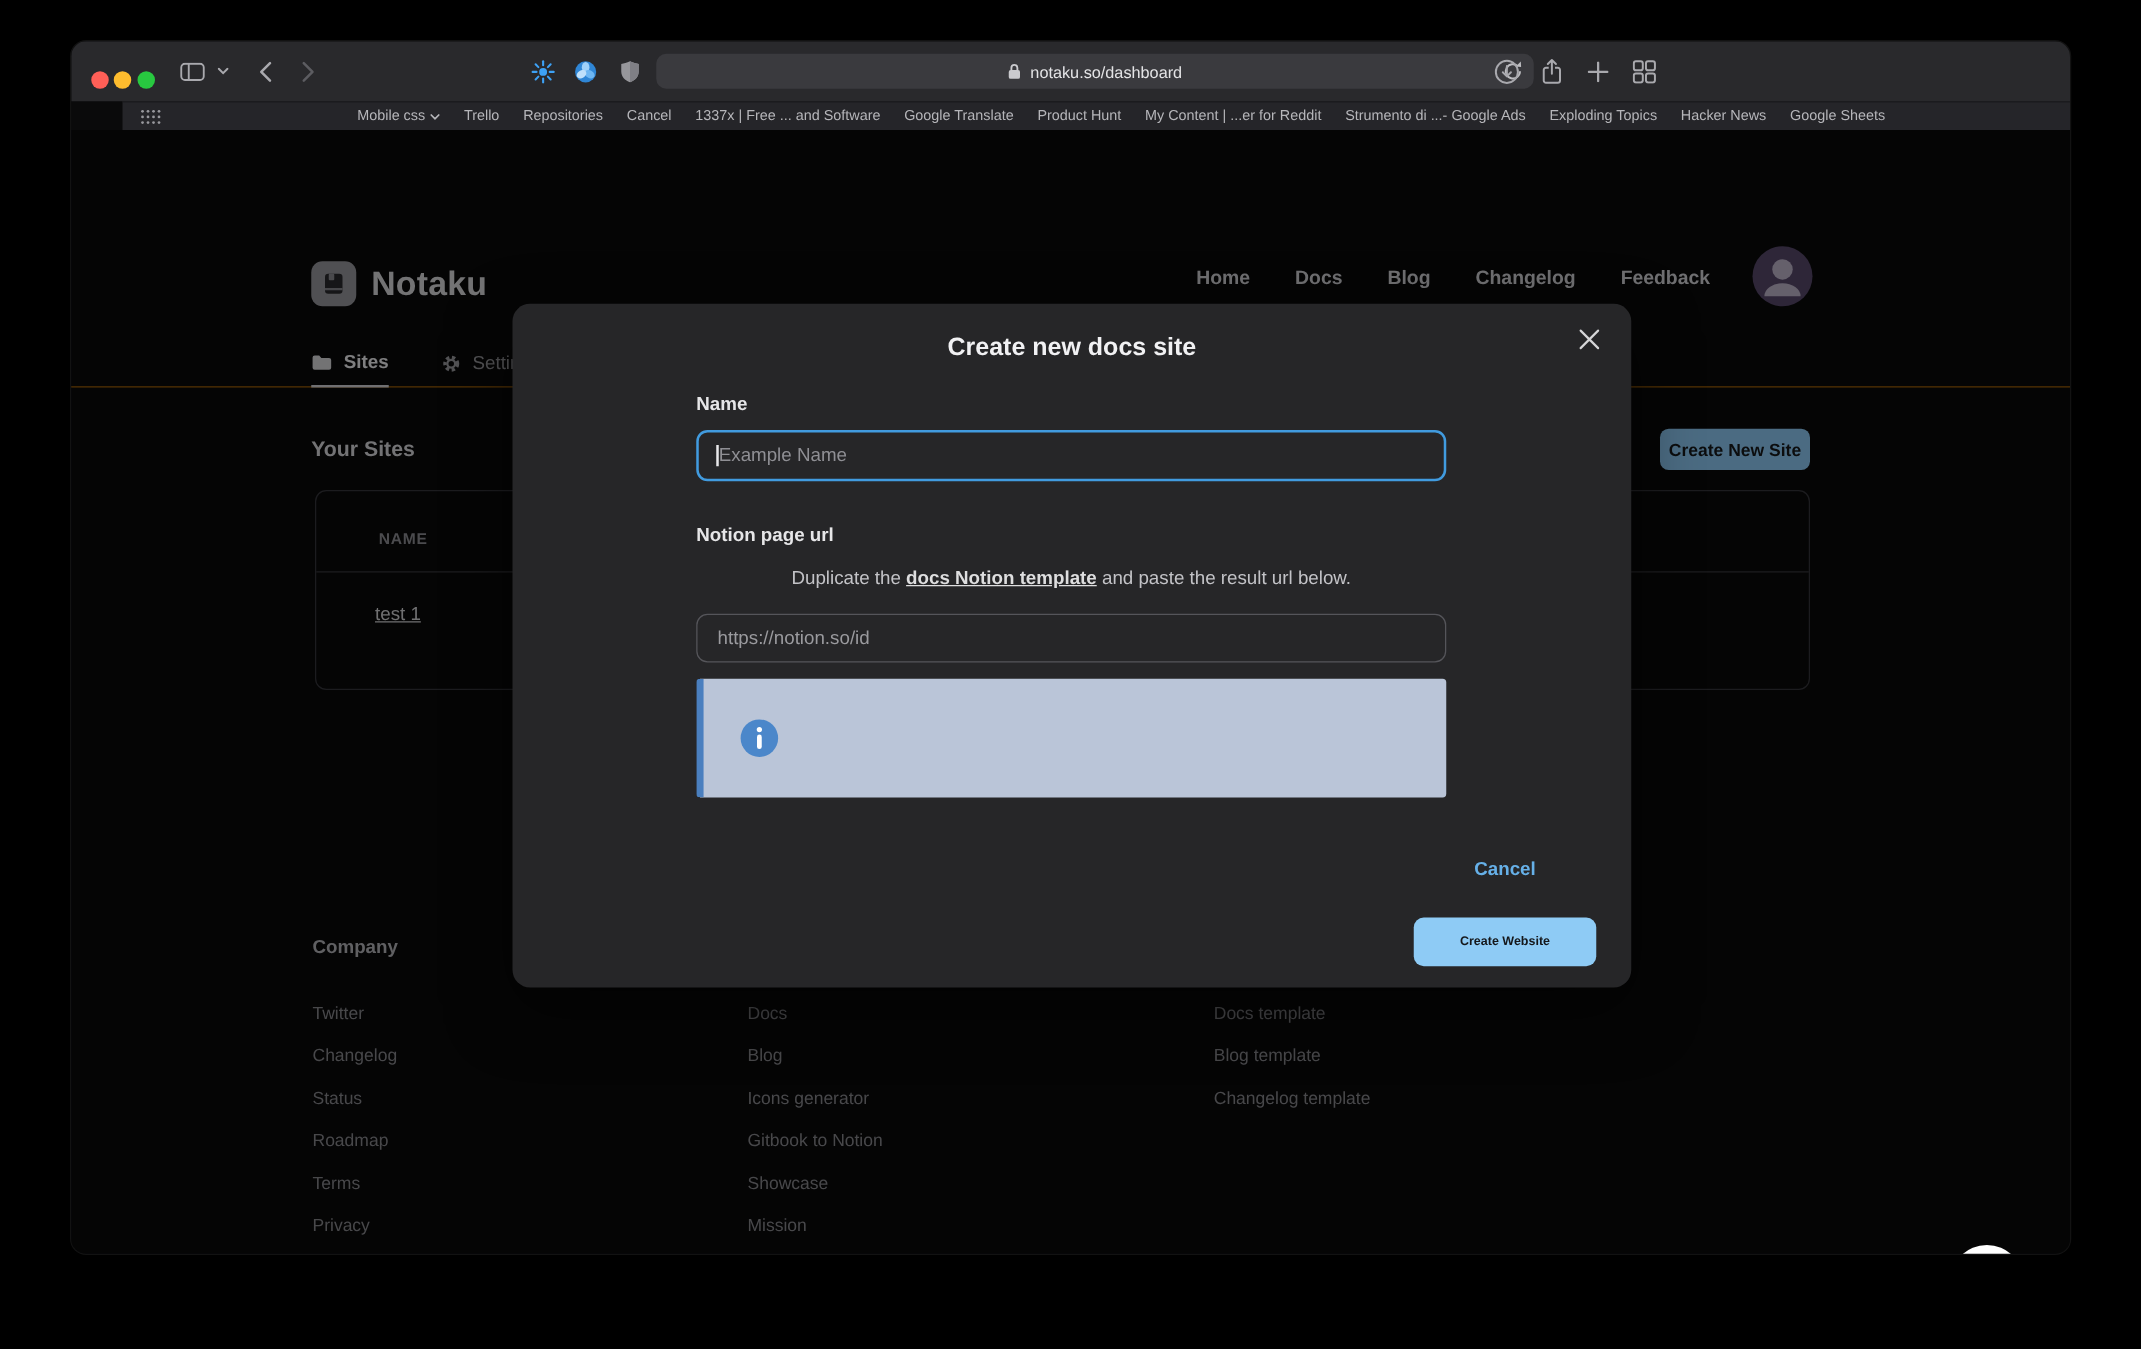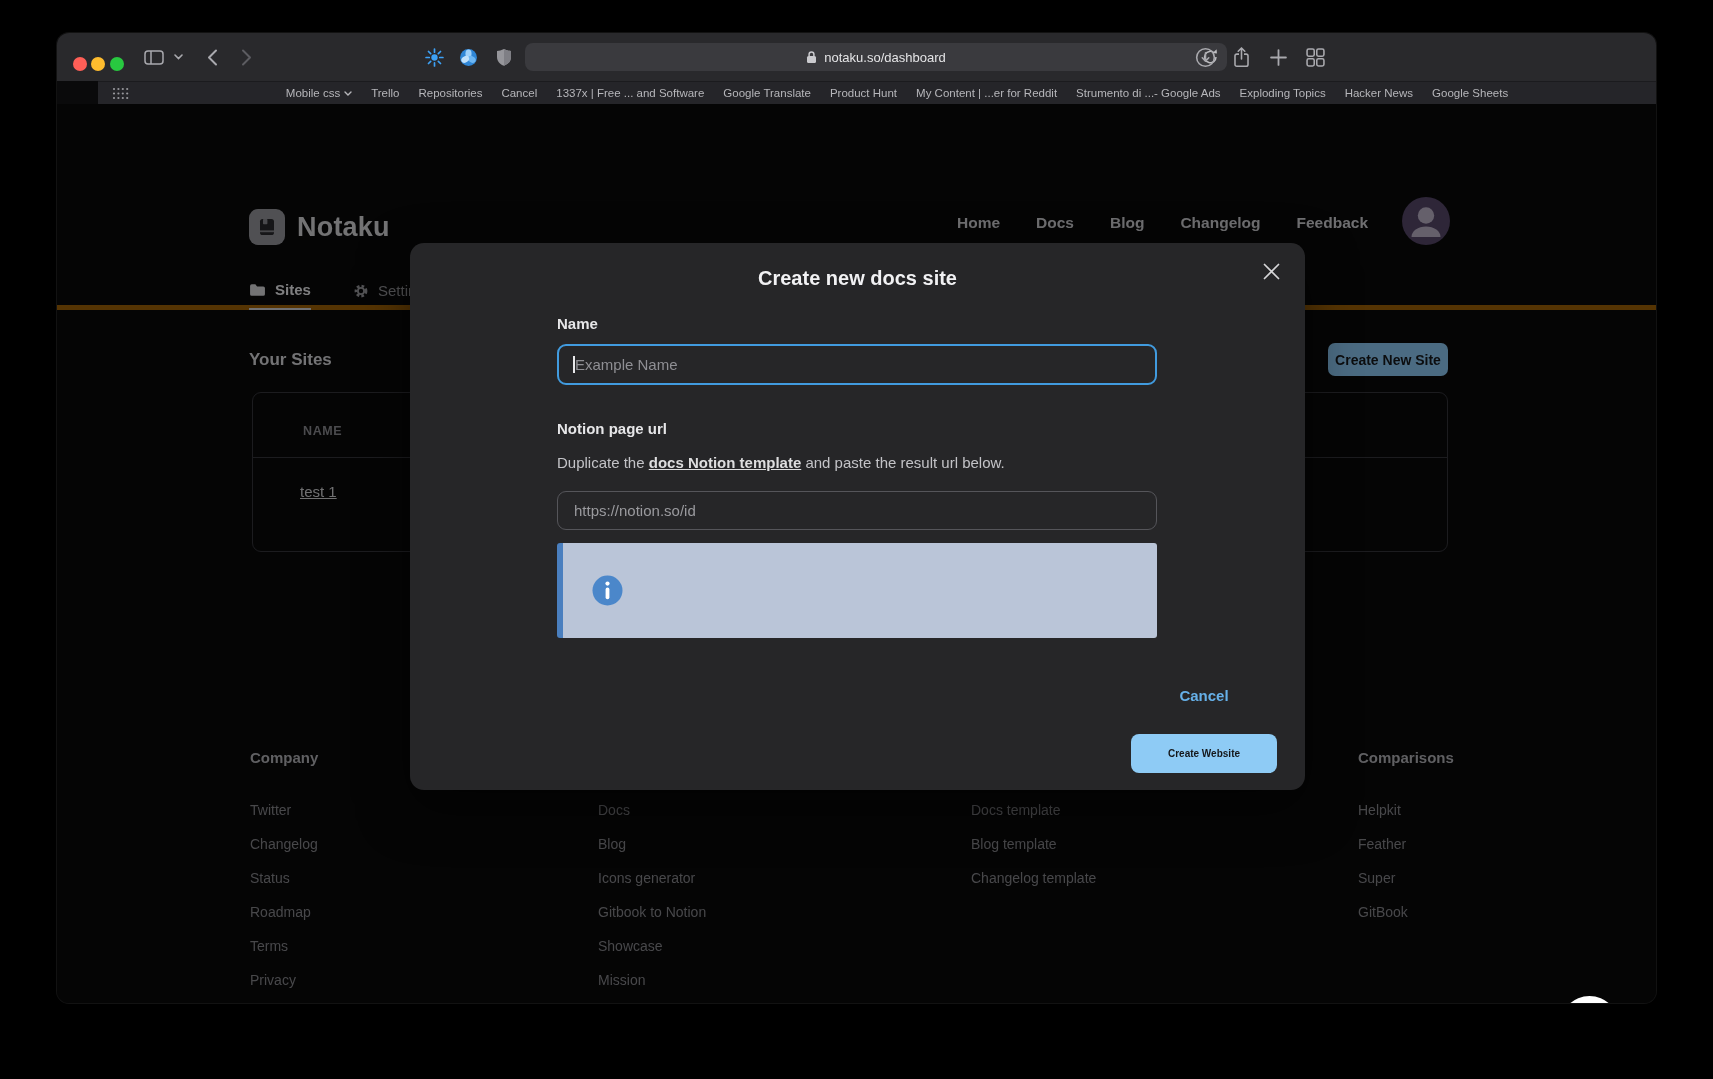--- a/index.html
+++ b/index.html
@@ -35,21 +35,21 @@
 
   .brand { position: absolute; left: 192px; top: 105px; display: flex; align-items: center; gap: 12px; }
   .brand-box { width: 36px; height: 36px; background: #98989d; border-radius: 9px; display: flex; align-items: center; justify-content: center; }
   .brand-name { font-size: 27px; font-weight: bold; color: #d9d9db; letter-spacing: 0.2px; }
 
   .nav { position: absolute; left: 900px; top: 110px; display: flex; gap: 36px; align-items: center; }
   .navlink { font-size: 15.5px; font-weight: bold; color: #d2d2d6; }
   .avatar { position: absolute; left: 1345px; top: 93px; width: 48px; height: 48px; border-radius: 50%;
             background: #57486a; overflow: hidden; }
 
-  .tabsrow { position: absolute; left: 0; right: 0; top: 167px; height: 39px; border-bottom: 5px solid #a16207; }
+  .tabsrow { position: absolute; left: 0; right: 0; top: 167px; height: 39px; border-bottom: 1px solid #a16207; }
   .tab { position: absolute; top: 0; height: 39px; display: flex; align-items: center; gap: 9px; font-size: 15px; }
   .tab-sites { left: 192px; color: #f0f0f2; font-weight: bold; border-bottom: 2px solid #d4d4d8; }
   .tab-settings { left: 296px; color: #9b9b9f; }
 
   .yoursites { position: absolute; left: 192px; top: 246px; font-size: 17px; font-weight: bold; color: #dadadd; }
   .newsite-btn { position: absolute; left: 1271px; top: 239px; width: 120px; height: 33px; background: #8ecbf5;
                  border-radius: 7px; display: flex; align-items: center; justify-content: center;
                  font-size: 14px; font-weight: bold; color: #17191c; }
 
   .sitecard { position: absolute; left: 195px; top: 288px; width: 1196px; height: 160px;
@@ -75,21 +75,21 @@
            border-radius: 14px; z-index: 50; box-shadow: 0 18px 50px rgba(0,0,0,0.55); }
   .modal-close { position: absolute; right: 22px; top: 16px; width: 24px; height: 24px; display: flex;
                  align-items: center; justify-content: center; color: #d6d6d8; }
   .modal-title { position: absolute; left: 0; right: 0; top: 24px; text-align: center; font-size: 20px;
                  font-weight: bold; color: #f1f1f3; }
   .mcol { position: absolute; left: 147px; width: 600px; }
   .mlabel { font-size: 15px; font-weight: bold; color: #e6e6e8; }
   .lab-name { top: 72px; }
   .in-name { top: 101px; height: 41px; border: 2px solid #419bdf; border-radius: 9px; }
   .lab-url { top: 177px; }
-  .helper { top: 211px; font-size: 15px; color: #c3c3c7; }
+  .helper { top: 211px; font-size: 15px; color: #c3c3c7; text-align: center; }
   .helper b { color: #dededf; text-decoration: underline; font-weight: bold; }
   .in-url { top: 248px; height: 39px; border: 1px solid #55555a; border-radius: 9px; }
   .minput { position: absolute; background: transparent; }
   .minput input { width: 100%; height: 100%; background: transparent; border: 0; outline: none;
                   padding: 16px 16px; font-size: 15px; font-family: "Liberation Sans", sans-serif; color: #e6e6e8; }
   .in-name input::placeholder { color: #8f8f94; }
   .in-url  input::placeholder { color: #9a9a9e; }
   .caret { position: absolute; left: 14px; top: 10px; width: 1.5px; height: 17px; background: #e8e8ea; }
 
   .infobox { position: absolute; left: 147px; top: 300px; width: 600px; height: 95px; background: #bac5d8;
@@ -325,29 +325,20 @@
         <span class="ftr-a">Mission</span>
       </div>
     </div>
     <div class="ftr-col col3">
       <div class="ftr-items">
         <span class="ftr-a">Docs template</span>
         <span class="ftr-a">Blog template</span>
         <span class="ftr-a">Changelog template</span>
       </div>
     </div>
-    <div class="ftr-col col4">
-      <div class="ftr-h">Comparisons</div>
-      <div class="ftr-items">
-        <span class="ftr-a">Helpkit</span>
-        <span class="ftr-a">Feather</span>
-        <span class="ftr-a">Super</span>
-        <span class="ftr-a">GitBook</span>
-      </div>
-    </div>
 
     <div class="dim"></div>
 
     <div class="float-btn">
       
     </div>
 
     <div class="modal">
       <div class="modal-close">
         <svg width="17" height="17" viewBox="0 0 17 17">

